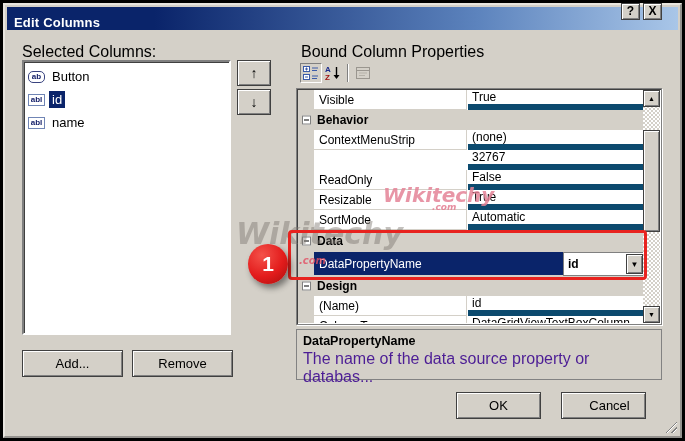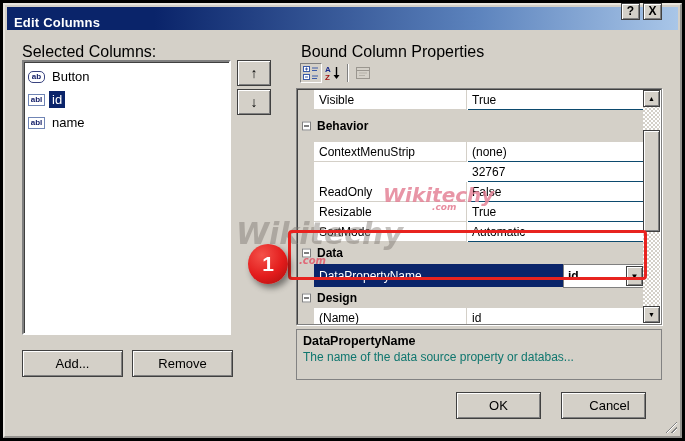--- a/index.html
+++ b/index.html
@@ -52,21 +52,21 @@
   .grow.cat { background:#d4d0c8; font-weight:bold; }
   .grow.cat .cat-label { position:absolute; left:19px; top:50%; transform:translateY(-50%); color:#000; }
   .expander { position:absolute; left:4px; top:50%; transform:translateY(-50%);
     width:9px; height:9px; background:#fff; border:1px solid #808080; }
   .expander i { position:absolute; left:1px; right:1px; top:3px; height:1px; background:#000; }
   .gmargin { position:absolute; left:0; top:0; bottom:0; width:16px; background:#d4d0c8; }
   .gname { position:absolute; left:16px; top:0; bottom:0; width:153px; background:#fff;
     border-right:1px solid #d4d0c8; border-bottom:1px solid #d4d0c8; padding:0 0 0 5px;
     display:flex; align-items:center; color:#000; overflow:hidden; white-space:nowrap; }
   .gvalue { position:absolute; left:170px; top:0; bottom:0; right:0; background:#fff;
-    border-bottom:1px solid #0c4a6e; padding-left:4px; display:flex; align-items:center;
+    border-bottom:6px solid #0c4a6e; padding-left:4px; display:flex; align-items:center;
     color:#000; overflow:hidden; white-space:nowrap; }
   .grow.selrow .gname { left:16px; width:249px; background:#0a246a; color:#fff; border-right:none; }
   .grow.selrow .gvalue { left:265px; font-weight:bold; border:1px solid #808080; border-bottom:1px solid #808080; }
   .combo-btn { position:absolute; right:1px; top:1px; bottom:1px; width:17px; background:#d4d0c8;
     border:1px solid #404040; box-shadow: inset 1px 1px 0 #fff, inset -1px -1px 0 #808080;
     font-size:8px; display:flex; align-items:center; justify-content:center; color:#000; }
   .grow.partial { height:7px !important; overflow:hidden; }
   .grow.partial .gname, .grow.partial .gvalue { height:20px; bottom:auto; align-items:center; }
 
   
@@ -77,21 +77,21 @@
     background-size:4px 4px; background-position:0 0,2px 2px; }
   .sb-btn { position:absolute; left:0; width:17px; height:17px; background:#d4d0c8;
     border:1px solid #404040; box-shadow: inset 1px 1px 0 #fff, inset -1px -1px 0 #808080;
     font-size:7px; text-align:center; line-height:15px; color:#000; }
   .sb-thumb { position:absolute; left:0; top:40px; width:17px; height:102px; background:#d4d0c8;
     border:1px solid #404040; box-shadow: inset 1px 1px 0 #fff, inset -1px -1px 0 #808080; }
 
   .descpane { position:absolute; left:296px; top:329px; width:366px; height:51px;
     background:#d4d0c8; border:1px solid #828282; padding:4px 6px; }
   .desc-title { font-size:12.5px; font-weight:bold; color:#000; }
-  .desc-text { font-size:12px; color:#0f766e; margin-top:2px; }
+  .desc-text { font-size:16px; color:#4c1d95; margin-top:2px; }
 
   
   .hl-rect { position:absolute; left:288px; top:230px; width:359px; height:50px;
     border:3px solid #e8231f; border-radius:4px; z-index:20; pointer-events:none; }
   .step-circle { position:absolute; left:248px; top:244px; width:40px; height:40px; border-radius:50%;
     background:radial-gradient(circle at 35% 28%, #f4524a 0%, #e31c1c 55%, #a80e0e 100%);
     box-shadow:3px 4px 6px rgba(0,0,0,0.45); z-index:21;
     display:flex; align-items:center; justify-content:center; }
   .step-circle span { color:#fff; font-weight:bold; font-size:21px; }
 
@@ -169,21 +169,21 @@
 
   <div class="propgrid">
     <div class="rows">
         <div class="grow" style="height: 20px;">
           <div class="gmargin"></div>
           <div class="gname">Visible</div>
           <div class="gvalue">
             <span>True</span>
           </div>
         </div>
-        <div class="grow cat" style="height: 32px;">
+        <div class="grow cat" style="height: 20px;">
           <span class="expander">
             <i></i>
           </span>
           <span class="cat-label">Behavior</span>
         </div>
         <div class="grow" style="height: 20px;">
           <div class="gmargin"></div>
           <div class="gname">ContextMenuStrip</div>
           <div class="gvalue">
             <span>(none)</span>

